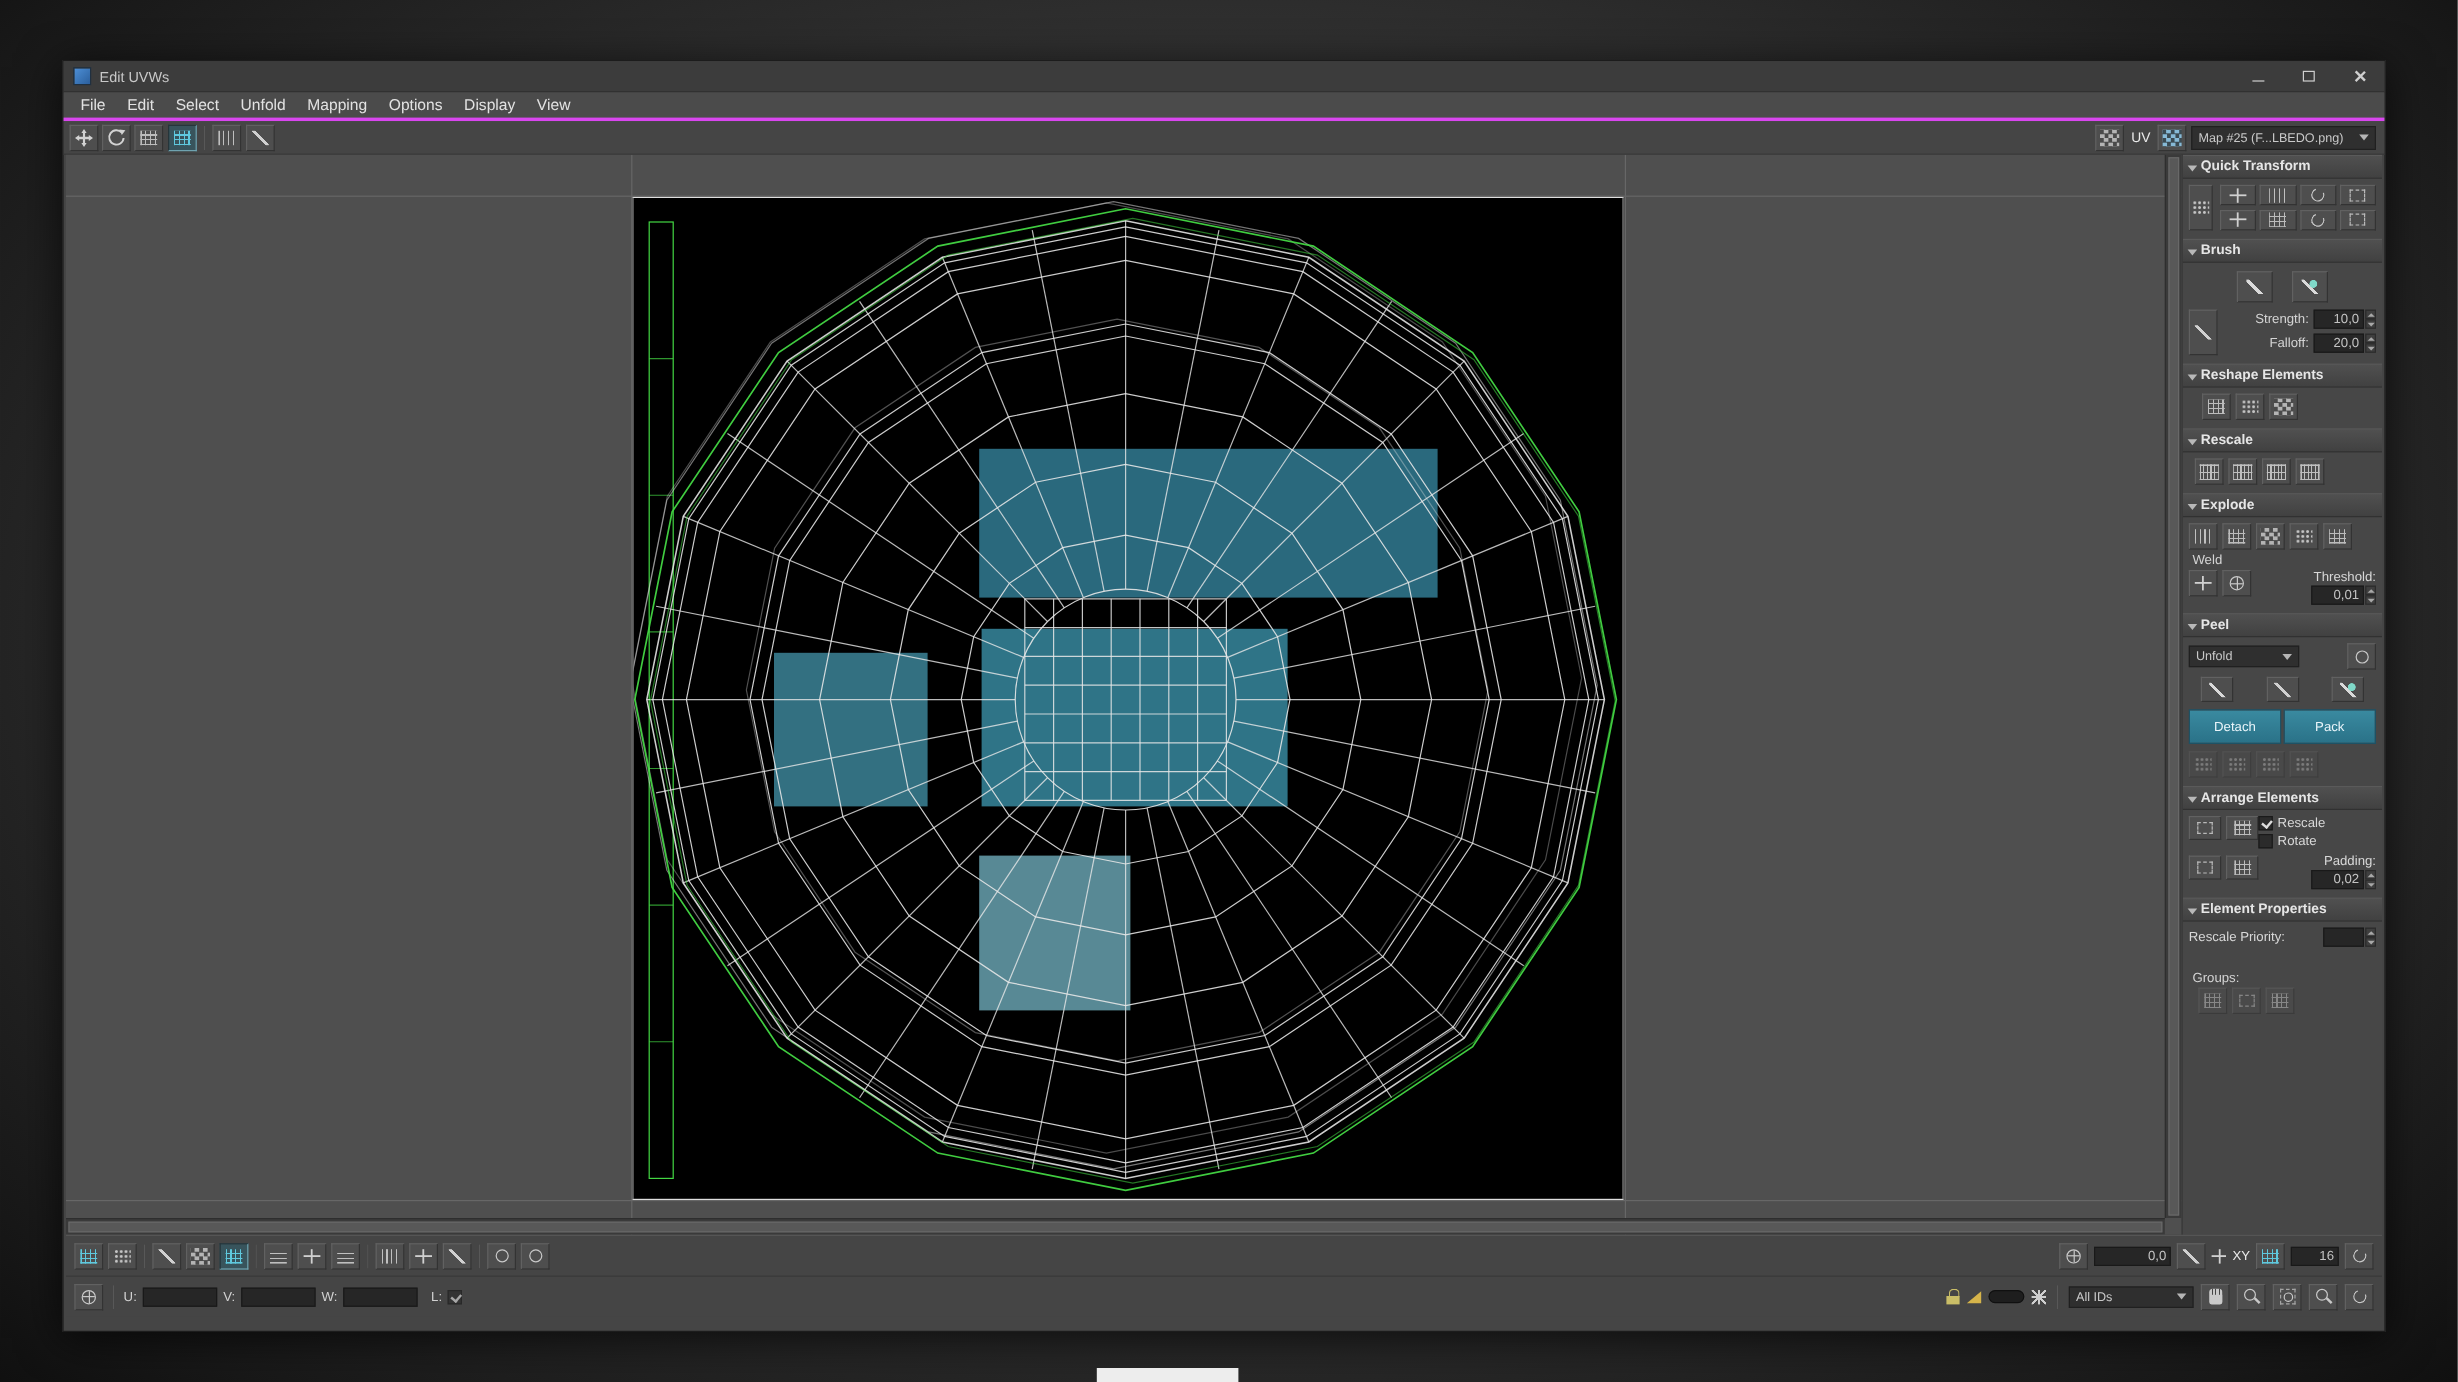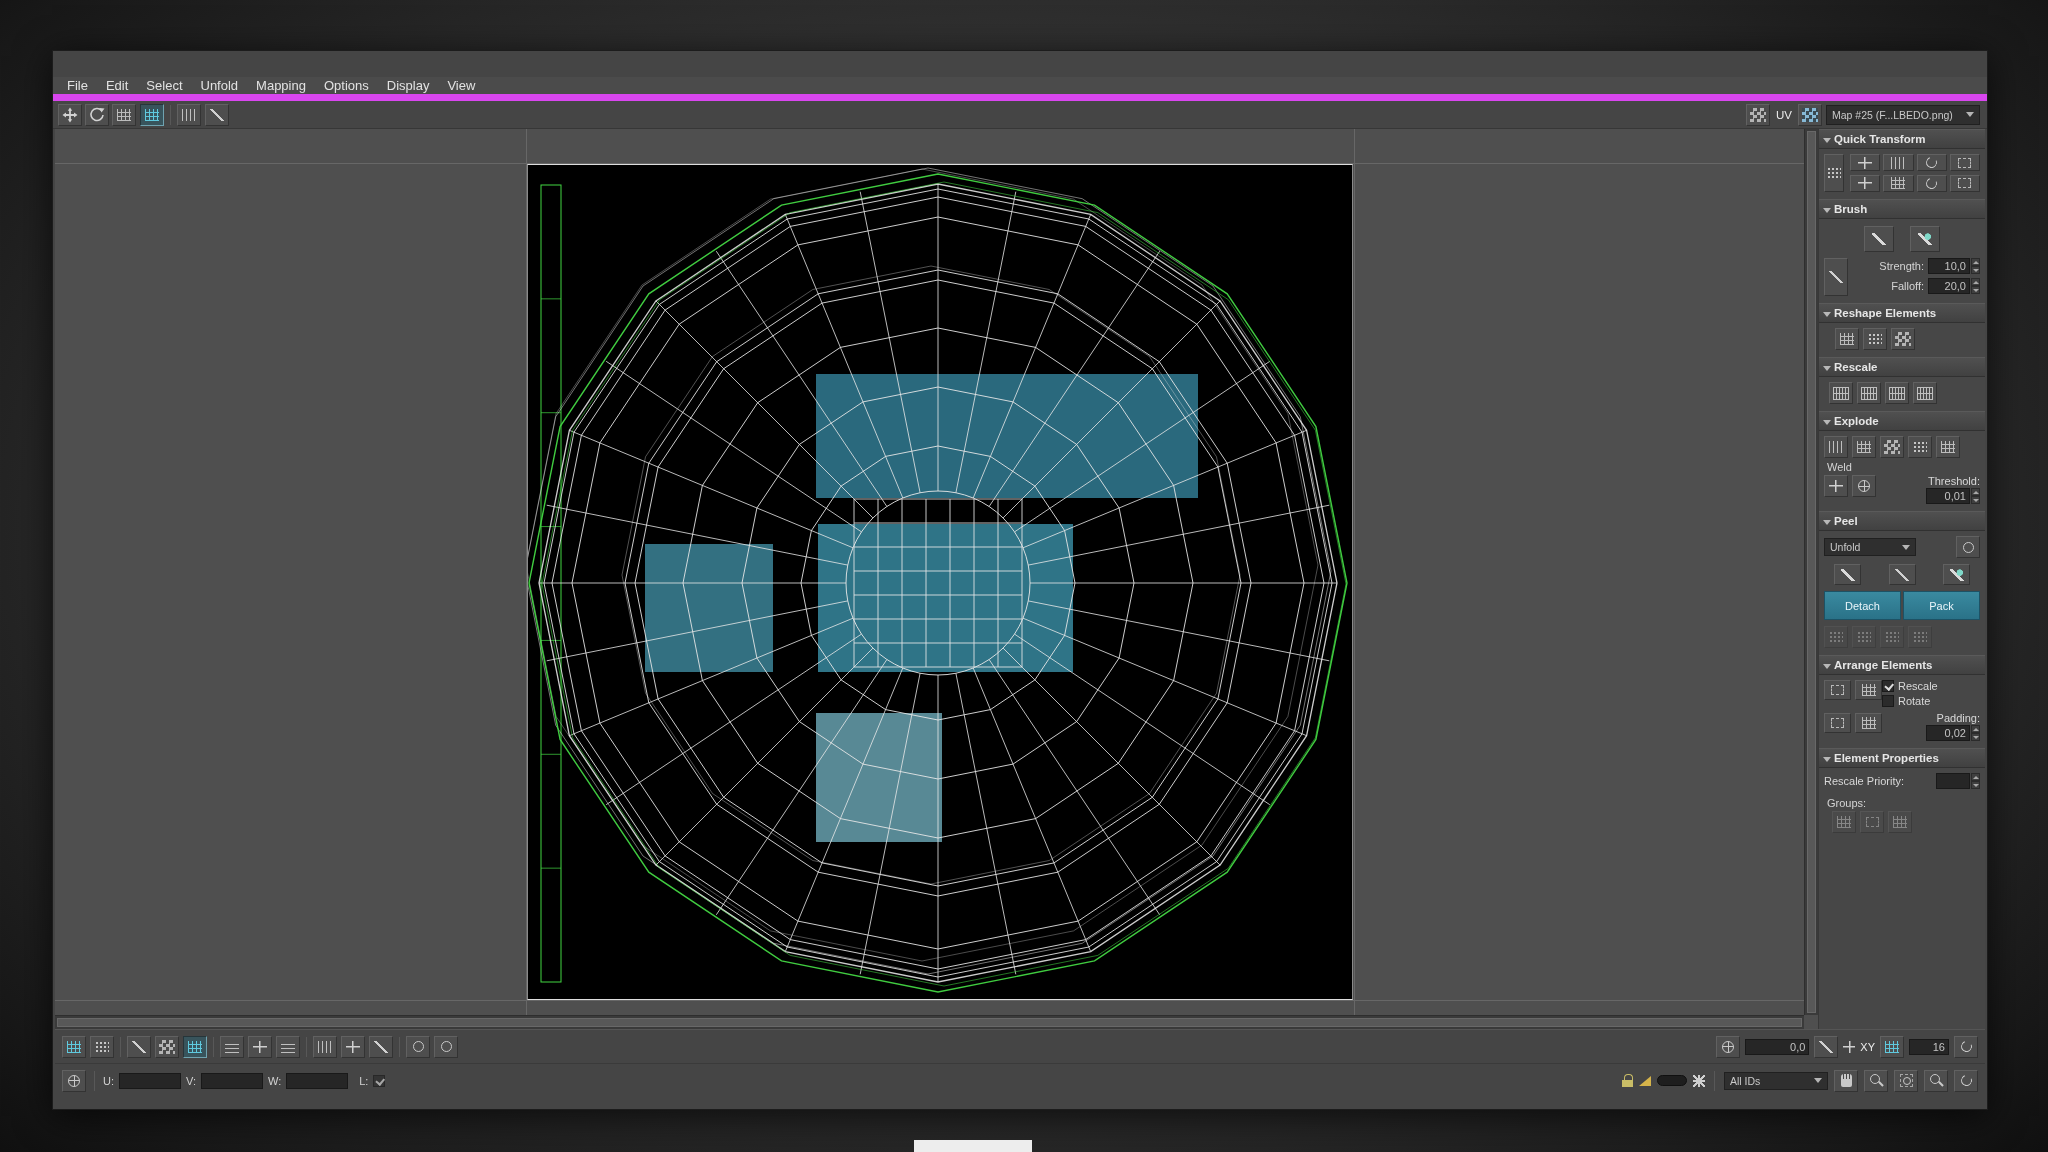--- a/index.html
+++ b/index.html
@@ -14,21 +14,21 @@
 .title-icon{width:15px;height:15px;background:linear-gradient(135deg,#4d8fd6,#2b5f9d);border:1px solid #1d3least;border:1px solid #203040;margin-right:7px}
 .title-text{color:#c9c9c9;font-size:12px}
 .winbtns{margin-left:auto;display:flex;height:100%}
 .winbtn{width:42px;height:100%;display:flex;align-items:center;justify-content:center}
 .glyph-min{width:10px;height:1px;background:#cfcfcf;margin-top:7px}
 .glyph-max{width:10px;height:9px;border:1px solid #cfcfcf}
 .glyph-close{position:relative;width:11px;height:11px}
 .glyph-close::before,.glyph-close::after{content:"";position:absolute;left:5px;top:0;width:1.5px;height:11px;background:#cfcfcf}
 .glyph-close::before{transform:rotate(45deg)}.glyph-close::after{transform:rotate(-45deg)}
 
-.menubar{position:absolute;top:26px;left:0;right:0;height:24px;background:#4b4b4b;display:flex;align-items:center;padding-left:5px;border-bottom:7px solid #d946ef}
+.menubar{position:absolute;top:26px;left:0;right:0;height:24px;background:#4b4b4b;display:flex;align-items:center;padding-left:5px;border-bottom:3px solid #d946ef}
 .menu-item{color:#e2e2e2;font-size:13px;padding:3px 9px;cursor:default}
 
 .toolbar{position:absolute;top:50px;left:0;right:0;height:28px;background:#454545;border-bottom:1px solid #373737;display:flex;align-items:center;gap:3px;padding:0 5px}
 .tb-right{margin-left:auto;display:flex;align-items:center;gap:4px}
 .tsep{width:1px;height:20px;background:#333;border-right:1px solid #585858;margin:0 3px;flex:none}
 .chip{width:24px;height:22px;background:#4e4e4e;border:1px solid #333;border-top-color:#616161;border-left-color:#616161;display:flex;align-items:center;justify-content:center;flex:none}
 .chip.pressed{background:#38545c;border-top-color:#26353a;border-left-color:#26353a;border-bottom-color:#6fa3b0;border-right-color:#6fa3b0}
 .pat{width:14px;height:12px}
 .pat-grid{background-image:repeating-linear-gradient(0deg,#bcbcbc 0 1px,transparent 1px 4px),repeating-linear-gradient(90deg,#bcbcbc 0 1px,transparent 1px 4px)}
 .pat-dots{background-image:radial-gradient(#c6c6c6 1px,transparent 1.3px);background-size:4px 4px}
@@ -121,20 +121,35 @@
 .ico-mag::after{content:"";position:absolute;right:1px;bottom:0;width:1.5px;height:6px;background:#c9c9c9;transform:rotate(-45deg)}
 .ico-magbox{position:relative;width:13px;height:13px;border:1px dashed #a5a5a5}
 .ico-magbox::before{content:"";position:absolute;left:2px;top:2px;width:6px;height:6px;border:1.5px solid #c9c9c9;border-radius:50%}
 .taskbar-sliver{position:absolute;left:914px;top:1140px;width:118px;height:12px;background:#ededed}
 </style>
 </head>
 <body>
 
 <div class="window">
 
+  <div class="titlebar">
+    <div class="title-icon"></div>
+    <span class="title-text">Edit UVWs</span>
+    <div class="winbtns">
+      <div class="winbtn">
+          <div class="glyph-min"></div>
+        </div>
+      <div class="winbtn">
+          <div class="glyph-max"></div>
+        </div>
+      <div class="winbtn">
+          <div class="glyph-close"></div>
+        </div>
+    </div>
+  </div>
 
   <div class="menubar">
     <span class="menu-item">File</span>
     <span class="menu-item">Edit</span>
     <span class="menu-item">Select</span>
     <span class="menu-item">Unfold</span>
     <span class="menu-item">Mapping</span>
     <span class="menu-item">Options</span>
     <span class="menu-item">Display</span>
     <span class="menu-item">View</span>
@@ -528,21 +543,21 @@
         </div>
       <div class="rollout-body">
         <div class="ep-row">
           <span class="lbl">Rescale Priority:</span>
           <div class="numfield" style="width:34px;margin-left:auto"></div>
           <div class="spinner">
               <span class="up"></span>
               <span class="dn"></span>
             </div>
         </div>
-        <div class="sub-label" style="margin-top:8px">Groups:</div>
+        <div class="sub-label" style="margin-top:20px">Groups:</div>
         <div class="chip-row" style="opacity:.55;margin-top:2px;padding-left:8px">
             <div class="chip">
               <div class="pat pat-grid"></div>
             </div>
             <div class="chip">
               <div class="pat pat-dash"></div>
             </div>
             <div class="chip">
               <div class="pat pat-grid"></div>
             </div>

